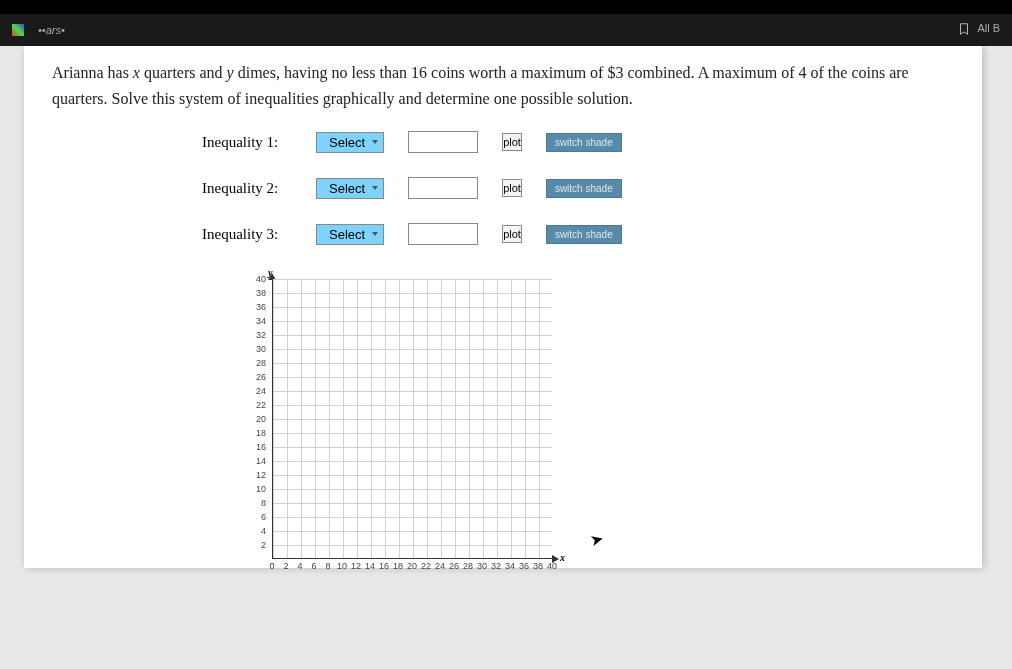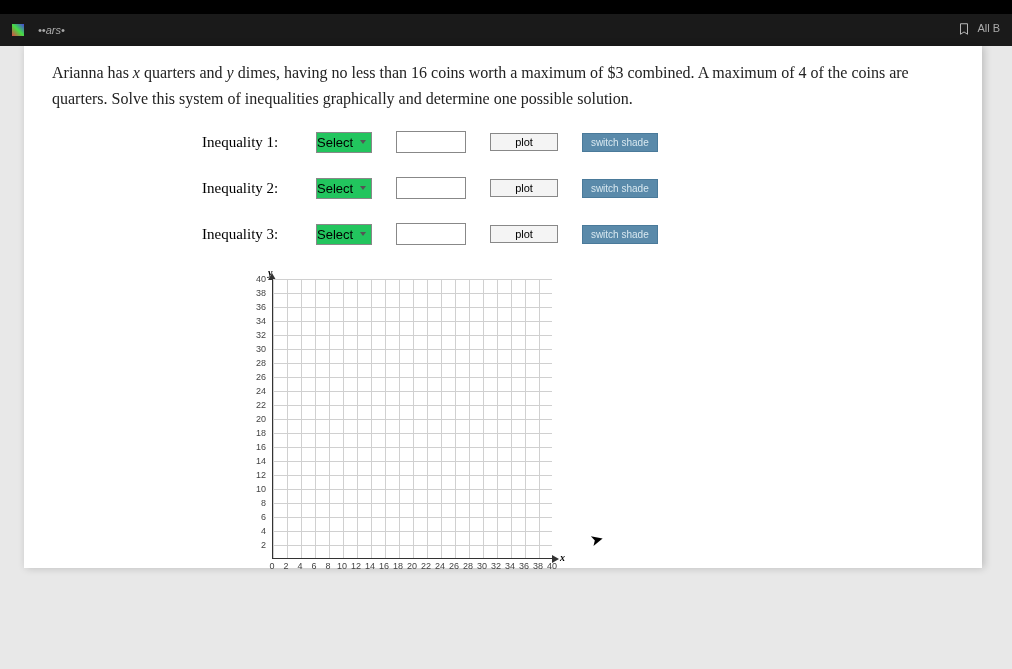--- a/index.html
+++ b/index.html
@@ -77,25 +77,25 @@
     margin-left: 150px;
     margin-bottom: 24px;
     display:flex;
     align-items:center;
     gap:24px;
     font-size:15px;
   }
   .ineq-label { min-width:90px;}
   .select-box {
     border:1px solid #888;
-    padding:2px 18px 2px 0;
+    padding:2px 18px 2px 12px;
     font-size:13px;
     position:relative;
     font-family: Arial, sans-serif;
-    background:#22c55e;
+    background:#7dd3fc;
     cursor:pointer;
   }
   .select-box::after{
     content:"";
     position:absolute;
     right:5px; top:50%;
     transform:translateY(-50%);
     border-left:3px solid transparent;
     border-right:3px solid transparent;
     border-top:4px solid #555;
@@ -103,21 +103,21 @@
   .text-input {
     width:70px;
     height:22px;
     border:1px solid #888;
     background:#fff;
   }
   .plot-btn {
     border:1px solid #888;
     background:#f4f4f4;
     font-size:11px;
-    padding:2px 24px;
+    padding:2px 0;
     font-family: Arial, sans-serif;
     cursor:pointer;
   }
   .shade-btn {
     border:1px solid #4a7a9a;
     background:#5a8aaa;
     color:#d8e8f0;
     font-size:10px;
     padding:3px 8px;
     font-family: Arial, sans-serif;

